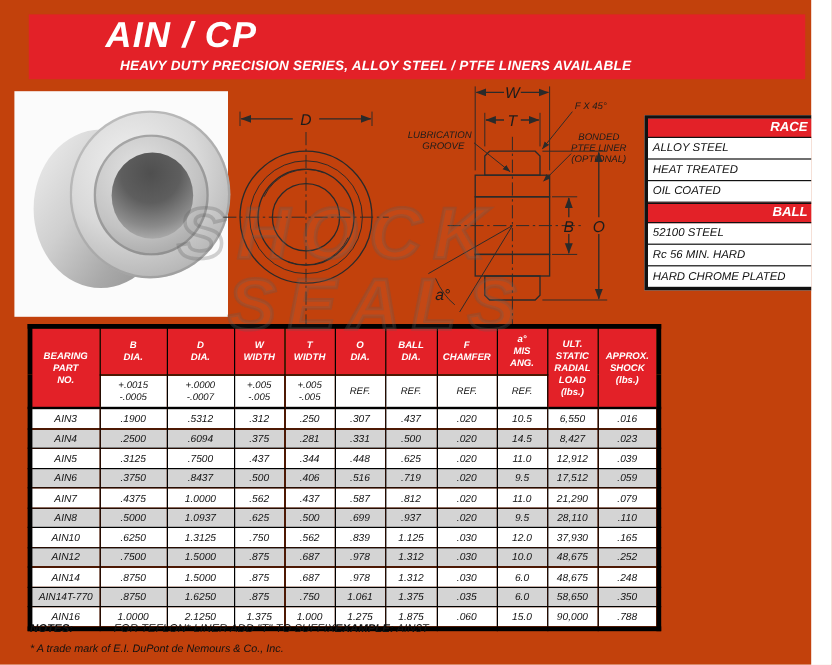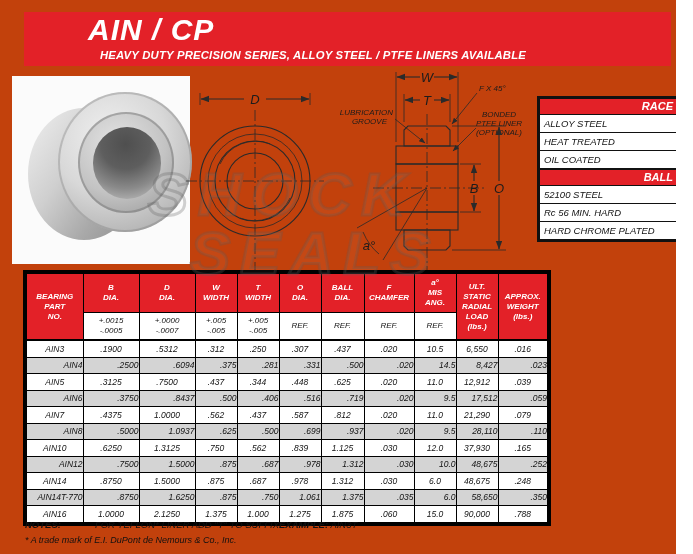--- a/index.html
+++ b/index.html
@@ -47,21 +47,21 @@
   
   .spec-table{position:absolute;left:23px;top:270px;width:523px;
               border-collapse:collapse;table-layout:fixed;border:4px solid #000;}
   .spec-table th,.spec-table td{border:1px solid #000;text-align:center;vertical-align:middle;
               overflow:hidden;padding:0;}
   .hcell{background:var(--red,#e32128);color:#fff;font-size:8px;font-weight:bold;line-height:1.25;}
   .tolcell{background:#fff;color:#111;font-size:8px;font-weight:normal;line-height:1.2;}
   .spec-table thead tr:nth-child(1){height:40px;}
   .spec-table thead tr:nth-child(2){height:28px;}
   .spec-table tbody td{font-size:8.5px;height:15.5px;background:#fff;}
-  .spec-table tbody tr.alt td{background:var(--gray,#d4d4d4);text-align:right;}
+  .spec-table tbody tr.alt td{background:var(--gray,#d4d4d4);}
   .spec-table tbody tr:first-child td{border-top:2.5px solid #000;}
 
   
   .notes1{position:absolute;left:25px;top:519px;font-size:9.5px;}
   .notes1 b{font-weight:bold;}
   .notes1 .gap1{margin-left:34px;}
   .notes1 .gap2{}
   .notes2{position:absolute;left:25px;top:535px;font-size:9px;}
 
   
@@ -217,21 +217,21 @@
 CHAMFER</th>
           <th class="hcell preline">a°
 MIS
 ANG.</th>
           <th class="hcell preline" rowspan="2">ULT.
 STATIC
 RADIAL
 LOAD
 (lbs.)</th>
           <th class="hcell preline" rowspan="2">APPROX.
-WEIGHT
+SHOCK
 (lbs.)</th>
         </tr>
         <tr>
           <th class="tolcell preline">+.0015
 -.0005</th>
           <th class="tolcell preline">+.0000
 -.0007</th>
           <th class="tolcell preline">+.005
 -.005</th>
           <th class="tolcell preline">+.005

